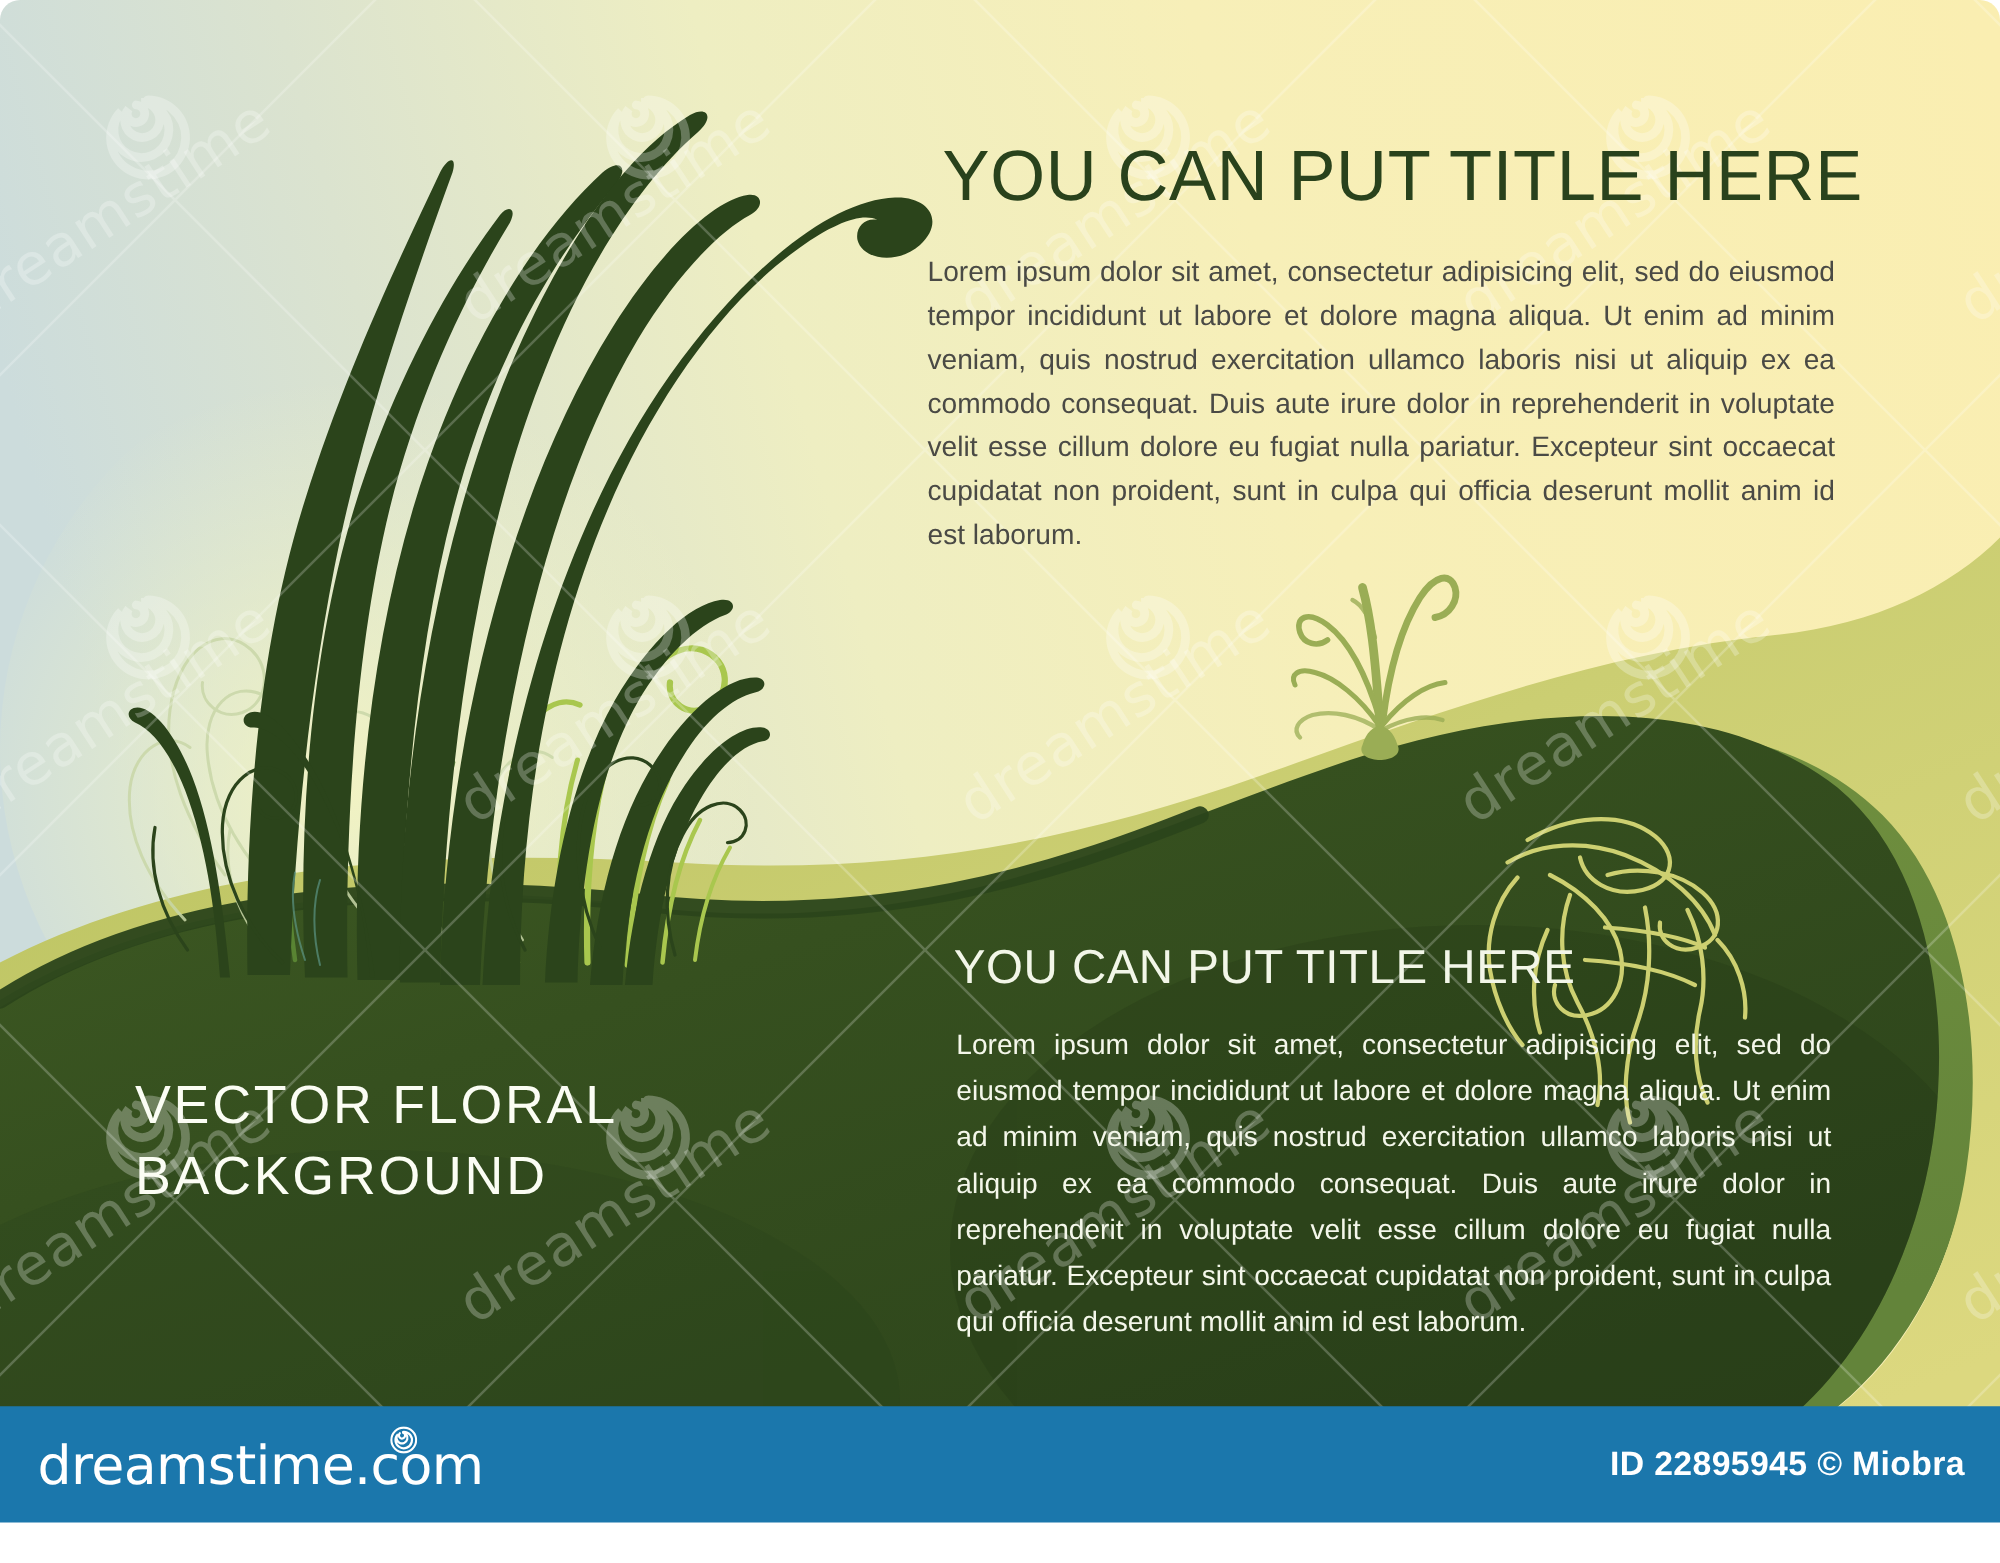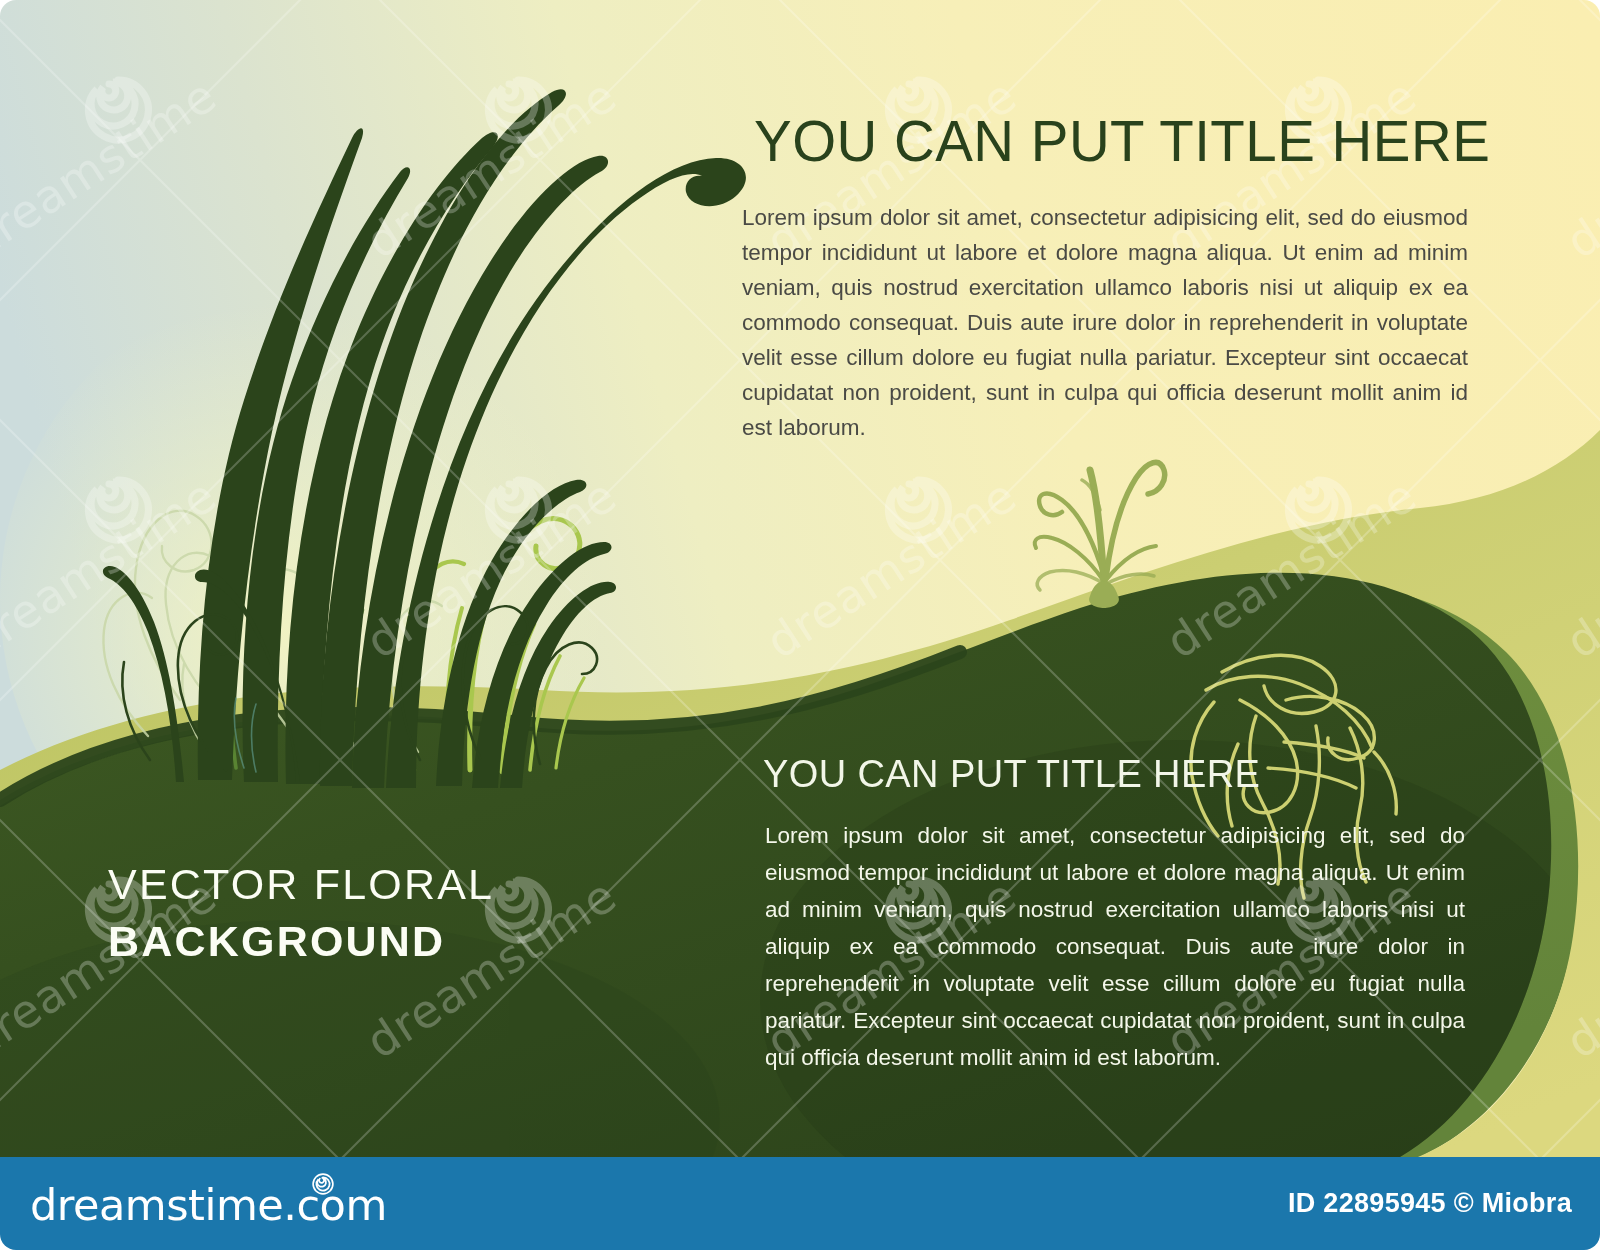--- a/index.html
+++ b/index.html
@@ -94,26 +94,26 @@
     position:absolute;
     left:108px; top:856px;
     width:520px;
     font-size:43px;
     line-height:57px;
     font-weight:300;
     letter-spacing:2.2px;
     color:#fbfdf4;
     font-family:"Liberation Sans", sans-serif;
   }
-  .brand-title .l2 { display:block;font-weight:bold; }
+  .brand-title .l2 { display:block; }
 
   
   #footer {
     position:absolute;
-    left:0; top:1157px;
+    left:0; top:1125px;
     width:1600px; height:93px;
     background:#1b77ac;
   }
   #footer-logo {
     position:absolute;
     left:30px; top:22px;
     height:48px;
     display:flex; align-items:flex-end;
   }
   #footer-logo .wordmark {

